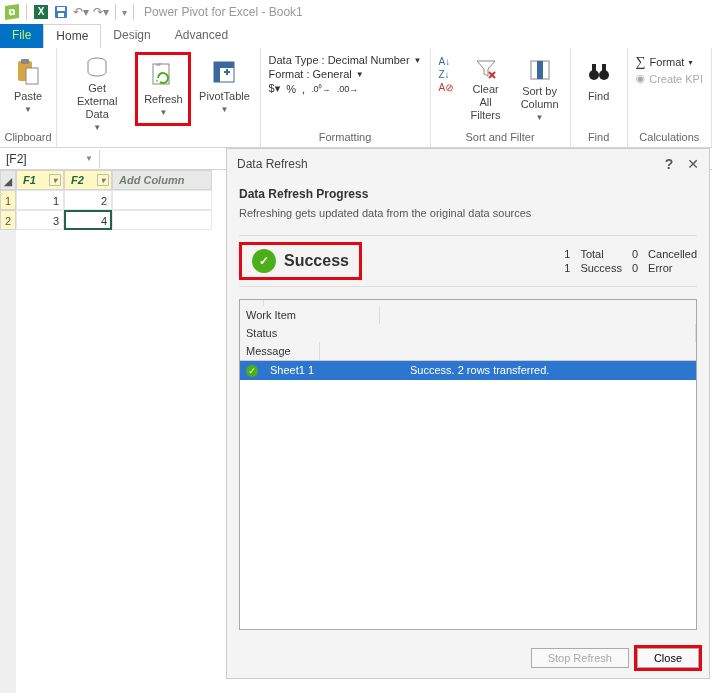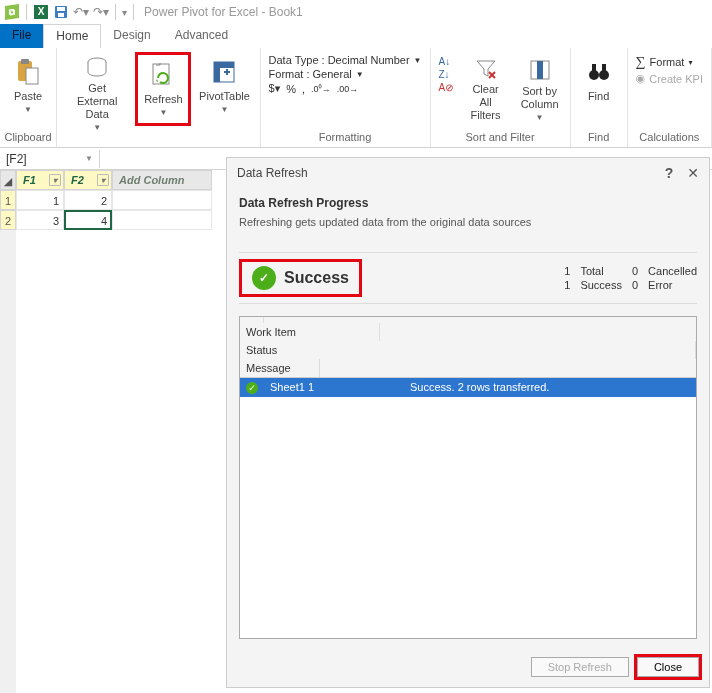--- a/index.html
+++ b/index.html
@@ -3,21 +3,21 @@
 <meta charset="utf-8">
 <style>
 * { box-sizing: border-box; margin: 0; padding: 0; font-family: 'Segoe UI', Tahoma, sans-serif; }
 body { width: 712px; height: 693px; background: #fff; overflow: hidden; font-size: 12px; color: #333; position: relative; }
 .titlebar { height: 24px; background: #fff; display: flex; align-items: center; padding: 0 4px; gap: 4px; }
 .titlebar .icon { width: 16px; height: 16px; display: inline-flex; align-items: center; justify-content: center; }
 .titlebar .sep { width: 1px; height: 16px; background: #ccc; margin: 0 2px; }
 .titlebar .title { color: #999; font-size: 12px; margin-left: 4px; }
 .tabs { height: 24px; display: flex; background: #fff; }
 .tabs .tab { padding: 4px 12px; font-size: 12px; color: #666; cursor: pointer; }
-.tabs .tab.file { background: #0072c6; color: #0f172a; }
+.tabs .tab.file { background: #0072c6; color: #bef264; }
 .tabs .tab.active { border: 1px solid #d4d4d4; border-bottom: none; background: #fff; color: #444; }
 .ribbon { height: 100px; background: #fff; border-bottom: 1px solid #d4d4d4; display: flex; }
 .group { border-right: 1px solid #e3e3e3; display: flex; flex-direction: column; padding: 2px; }
 .group-body { flex: 1; display: flex; align-items: flex-start; gap: 2px; padding: 2px; }
 .group-label { text-align: center; font-size: 11px; color: #666; padding: 2px 0; }
 .rbtn { display: flex; flex-direction: column; align-items: center; justify-content: flex-start; padding: 4px 6px; min-width: 48px; cursor: pointer; font-size: 11px; color: #444; text-align: center; height: 74px; }
 .rbtn .ico { width: 32px; height: 32px; display: flex; align-items: center; justify-content: center; margin-bottom: 2px; }
 .rbtn .lbl { line-height: 13px; }
 .rbtn .arrow { font-size: 8px; color: #666; margin-top: 2px; }
 .highlight-red { border: 3px solid #e30613; }
@@ -30,26 +30,26 @@
 .rowheads .rh, .colheads .ch { border: 1px solid #d4d4d4; background: #fef9c3; text-align: center; font-size: 11px; color: #555; height: 20px; line-height: 20px; }
 .colheads { display: flex; }
 .colheads .ch { width: 48px; display: flex; align-items: center; justify-content: space-between; padding: 0 2px 0 6px; font-weight: bold; font-style: italic; color: #1f6646; }
 .colheads .addcol { width: 100px; background: #e8e8e8; color: #707e6f; font-style: italic; font-weight: bold; }
 .colheads .dd { font-size: 8px; color: #777; border: 1px solid #bbb; width: 12px; height: 12px; line-height: 12px; text-align: center; border-radius: 1px; }
 .cells { flex: 1; }
 .cellrow { display: flex; }
 .cell { width: 48px; height: 20px; border: 1px solid #e6e6e6; text-align: right; padding-right: 4px; font-size: 11px; line-height: 20px; }
 .cell.selected { outline: 2px solid #1f6646; outline-offset: -2px; }
 .addcolcell { width: 100px; border: 1px solid #e6e6e6; }
-.dialog { position: absolute; left: 226px; top: 157px; width: 484px; height: 531px; background: #f4f4f4; border: 1px solid #ccc; display: flex; flex-direction: column; }
+.dialog { position: absolute; left: 226px; top: 148px; width: 484px; height: 531px; background: #f4f4f4; border: 1px solid #ccc; display: flex; flex-direction: column; }
 .dialog-title { height: 30px; display: flex; align-items: center; padding: 0 10px; font-size: 12px; color: #444; justify-content: space-between; }
 .dialog-title .right { display: flex; gap: 14px; font-size: 14px; color: #555; }
 .dialog-body { flex: 1; padding: 8px 12px; display: flex; flex-direction: column; }
 .dialog-body h3 { font-size: 12px; font-weight: bold; margin-bottom: 6px; }
-.dialog-body .sub { font-size: 11px; color: #555; margin-bottom: 24px; }
+.dialog-body .sub { font-size: 11px; color: #555; margin-bottom: 16px; }
 .status-row { display: flex; align-items: center; border-top: 1px solid #ddd; border-bottom: 1px solid #ddd; padding: 6px 0; margin-bottom: 12px; }
 .success-badge { border: 3px solid #e30613; display: flex; align-items: center; gap: 8px; padding: 4px 10px; margin-right: auto; }
 .success-badge .circle { width: 24px; height: 24px; border-radius: 50%; background: #4caf1a; display: flex; align-items: center; justify-content: center; color: #fff; font-weight: bold; }
 .success-badge .txt { font-size: 16px; font-weight: bold; }
 .stats { font-size: 11px; display: grid; grid-template-columns: auto auto auto auto; gap: 2px 10px; text-align: right; }
 .details-label { font-size: 11px; margin-bottom: 4px; }
 .details-table { border: 1px solid #aaa; flex: 1; background: #fff; font-size: 11px; }
 .details-table .hdr { display: flex; background: #f4f4f4; border-bottom: 1px solid #ccc; flex-direction: column; }
 .details-table .hdr > div { padding: 3px 6px; border-right: 1px solid #ddd; }
 .details-table .row { display: flex; background: #2d76d0; color: #fff; }

